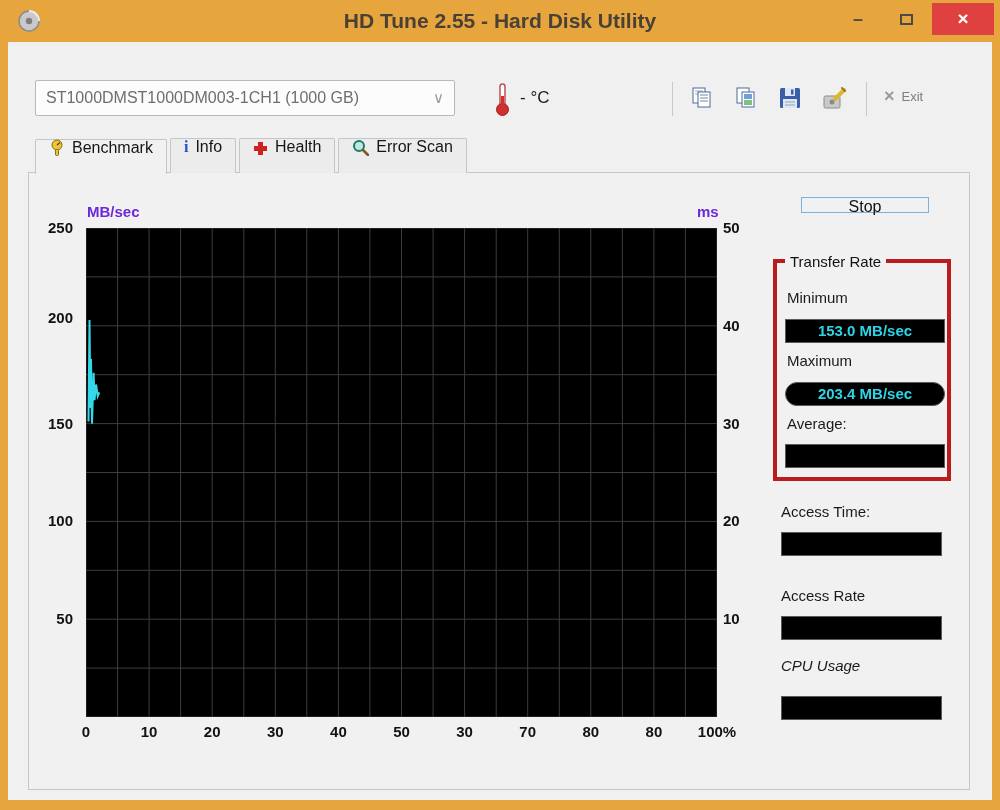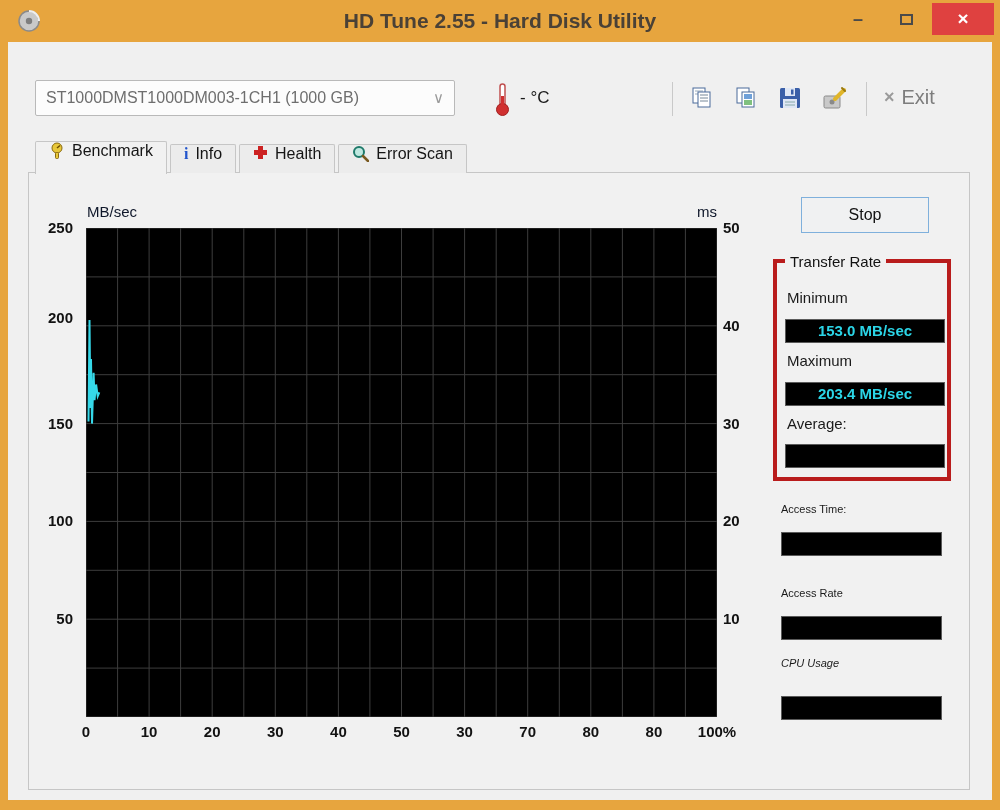--- a/index.html
+++ b/index.html
@@ -28,59 +28,59 @@
   .combo .chev { margin-left:auto; color:#9a9a9a; font-size:15px; }
   .thermo { position:absolute; left:486px; top:40px; }
   .temp { position:absolute; left:512px; top:46px; font-size:17px; color:#1a1a1a; }
   .tsep { position:absolute; top:40px; width:1px; height:34px; background:#c9c9c9; }
   .tsep.s1 { left:664px; } .tsep.s2 { left:858px; }
   .ticon { position:absolute; top:42px; width:28px; height:28px; background:transparent; border:none;
            display:flex; align-items:center; justify-content:center; cursor:default; }
   .ticon.t1 { left:680px; } .ticon.t2 { left:724px; } .ticon.t3 { left:768px; } .ticon.t4 { left:812px; }
   .exit { position:absolute; left:876px; top:44px; display:flex; align-items:center; gap:7px; cursor:default; }
   .exit-x { color:#9a9a9a; font-size:18px; font-weight:bold; }
-  .exit-label { color:#7d7d7d; font-size:20px; }
+  .exit-label { color:#7d7d7d; font-size:13px; }
 
   
   .tabs { position:absolute; left:27px; top:98px; height:33px; display:flex; align-items:flex-end; z-index:3; }
-  .tab { height:29px; padding:0 13px; margin-right:3px; border:1px solid #c6c6c6; border-bottom:none;
-         background:#ececec; display:flex; align-items:flex-start; gap:7px; font-size:16px; color:#151515;
+  .tab { height:29px; padding:17px 13px; margin-right:3px; border:1px solid #c6c6c6; border-bottom:none;
+         background:#ececec; display:flex; align-items:flex-end; gap:7px; font-size:16px; color:#151515;
          border-radius:2px 2px 0 0; cursor:default; }
   .tab.active { height:33px; background:#f1f1f1; margin-bottom:-1px; z-index:4; }
   .tabicon { display:flex; align-items:center; }
   .info-glyph { color:#2255cc; font-weight:bold; font-size:16px; font-family:"Liberation Serif", serif; }
 
   
   .page { position:absolute; left:20px; top:130px; width:942px; height:618px; background:#f1f1f1;
           border:1px solid #c6c6c6; z-index:2; }
 
   
-  .axis-unit { position:absolute; font-size:15px; font-weight:normal; color:#0f172a; }
+  .axis-unit { position:absolute; font-size:15px; font-weight:bold; color:#6d28d9; }
   .axis-unit.left { left:58px; top:30px; }
   .axis-unit.right { left:668px; top:30px; }
   .plot { position:absolute; left:57px; top:55px; width:631px; height:489px; background:#000; }
   .yticks { position:absolute; top:55px; height:489px; }
   .yticks.left { left:0; width:50px; }
   .yticks.right { left:694px; width:40px; }
   .ytick { position:absolute; right:6px; width:44px; text-align:right; font-size:15px; font-weight:bold; color:#121212; }
   .ytick.rt { left:0; right:auto; text-align:left; }
   .xticks { position:absolute; left:57px; top:550px; width:631px; height:22px; }
   .xtick { position:absolute; transform:translateX(-50%); font-size:15px; font-weight:bold; color:#121212; white-space:nowrap; }
 
   
-  .stop { position:absolute; left:772px; top:24px; width:128px; height:36px; background:#f0f1f2;
+  .stop { position:absolute; left:772px; top:24px; width:128px; height:16px; background:#f0f1f2;
           border:1px solid #7fb0dc; font-size:16px; color:#111; font-family:"Liberation Sans", sans-serif; cursor:default; }
   .groupbox { position:absolute; left:744px; top:86px; width:178px; height:222px; border:4px solid #b91c1c; }
   .legend { position:absolute; top:-10px; left:8px; background:#f1f1f1; padding:0 5px; font-size:15px; color:#121212; }
   .glabel { position:absolute; left:10px; font-size:15px; color:#1a1a1a; }
   .glabel.l1 { top:26px; } .glabel.l2 { top:89px; } .glabel.l3 { top:152px; }
   .vbox { position:absolute; width:160px; height:24px; background:#000; border:1px solid #5a5a5a; }
   .vbox .val { display:block; width:100%; line-height:22px; text-align:center; color:#2BD5E7; font-weight:bold; font-size:15px; }
-  .vbox.b1 { left:8px; top:56px; } .vbox.b2 { left:8px; top:119px; } .vbox.b3 { left:8px; top:181px; }
-  .plabel { position:absolute; left:752px; font-size:11px; color:#1a1a1a; }
+  .vbox.b1 { left:8px; top:56px; } .vbox.b2 { left:8px; top:119px;border-radius:12px; } .vbox.b3 { left:8px; top:181px; }
+  .plabel { position:absolute; left:752px; font-size:15px; color:#1a1a1a; }
   .plabel.a { top:330px; } .plabel.b { top:414px; } .plabel.c { top:484px;font-style:italic; }
   .vbox.pa { left:752px; top:359px; width:161px; }
   .vbox.pb { left:752px; top:443px; width:161px; }
   .vbox.pc { left:752px; top:523px; width:161px; }
 </style>
 </head>
 <body>
 
 <div class="window">
 

